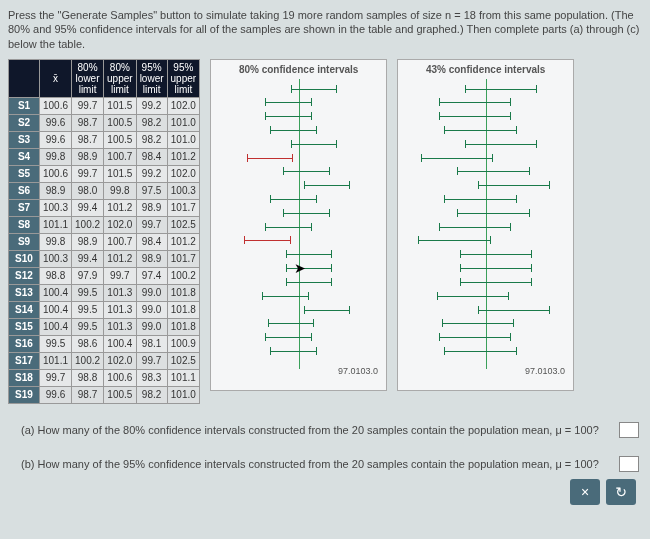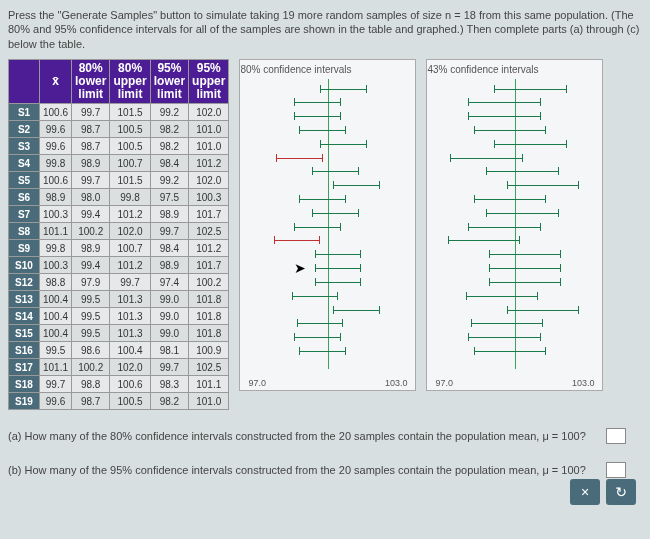--- a/index.html
+++ b/index.html
@@ -26,47 +26,48 @@
     font-size: 10px;
     background: #e8e8e8;
   }
   th, td {
     border: 1px solid #999;
     padding: 1px 3px;
     text-align: center;
     height: 14px;
   }
   th {
-    background: #4c1d95;
+    background: #0f172a;
     color: #fff;
-    font-weight: bold;
-    font-size: 12px;
+    font-weight: normal;
+    font-size: 10px;
     line-height: 1.1;
     padding: 2px 3px;
   }
   .row-label {
     background: #4a6b7a;
     color: #fff;
     font-weight: bold;
     width: 24px;
   }
   tr:nth-child(even) td:not(.row-label) { background: #dcdfe0; }
   tr:nth-child(odd) td:not(.row-label)  { background: #e6e8e9; }
   .chart-box {
     width: 175px;
     height: 330px;
     position: relative;
     border: 1px solid #aaa;
     background: #f5f6f7;
   }
   .chart-title {
-    text-align: left;
+    text-align: center;
     font-size: 10px;
     color: #555;
     padding: 4px 0;
+    font-weight: bold;
   }
   .chart-body {
     position: relative;
     height: 290px;
     margin: 0 10px;
   }
   .ci-line {
     position: absolute;
     height: 1px;
     background: #1a7a4a;
@@ -85,37 +86,38 @@
   .ci-red::before, .ci-red::after { background: #c03030; }
   .mean-line {
     position: absolute;
     top: 0; bottom: 0;
     width: 1px;
     background: #3aa05a;
     left: 50%;
   }
   .axis {
     display: flex;
-    justify-content: space-between;
+    justify-content: flex-end;
     font-size: 9px;
     color: #555;
     padding: 0 8px 2px 8px;
     position: absolute;
-    bottom: 0; left: 0; right: 0; gap: 44px;
+    bottom: 12px; left: 0; right: 0;
   }
   .questions {
     margin-top: 18px;
     font-size: 11px;
     color: #444;
   }
   .question-line {
     margin-bottom: 18px;
     display: flex;
     align-items: center;
     gap: 20px;
+    margin-left: 13px;
   }
   .answer-box {
     display: inline-block;
     width: 18px;
     height: 14px;
     border: 1px solid #888;
     background: #fff;
     vertical-align: middle;
   }
   .btns {

